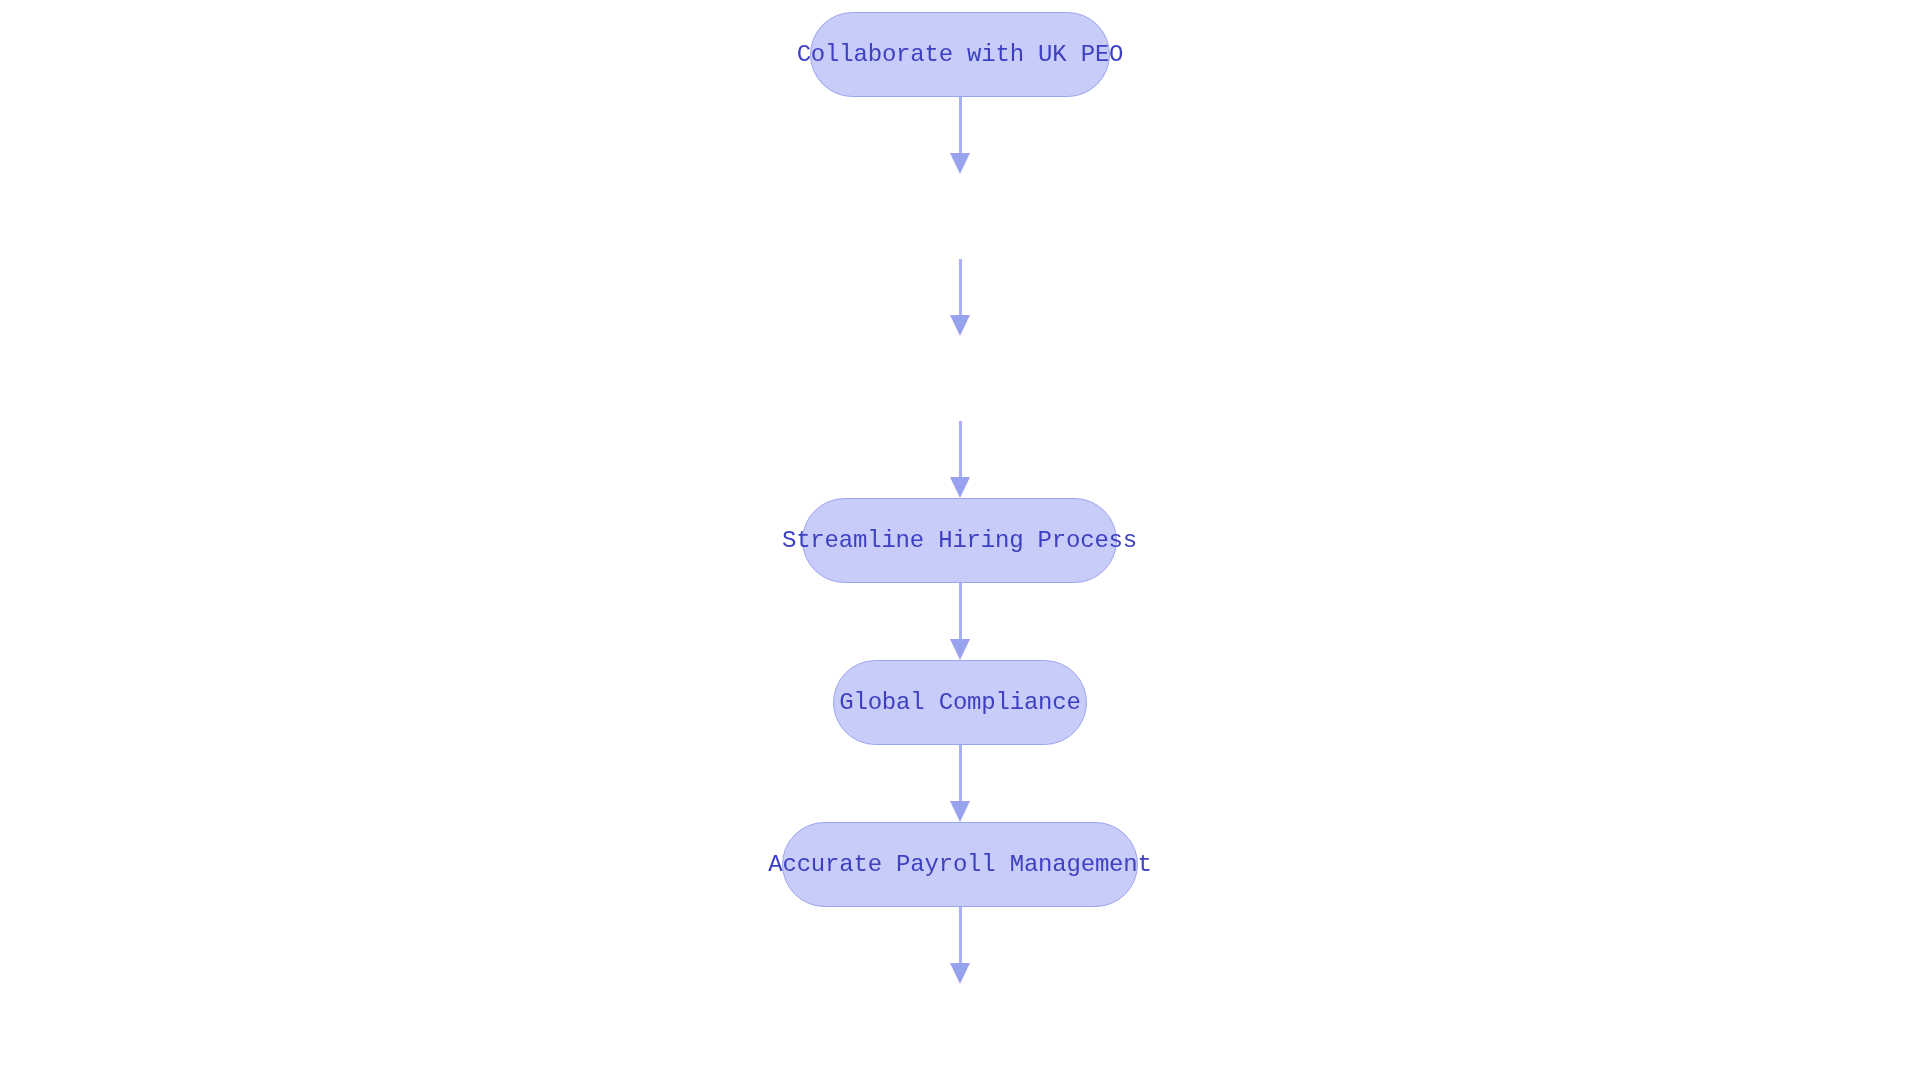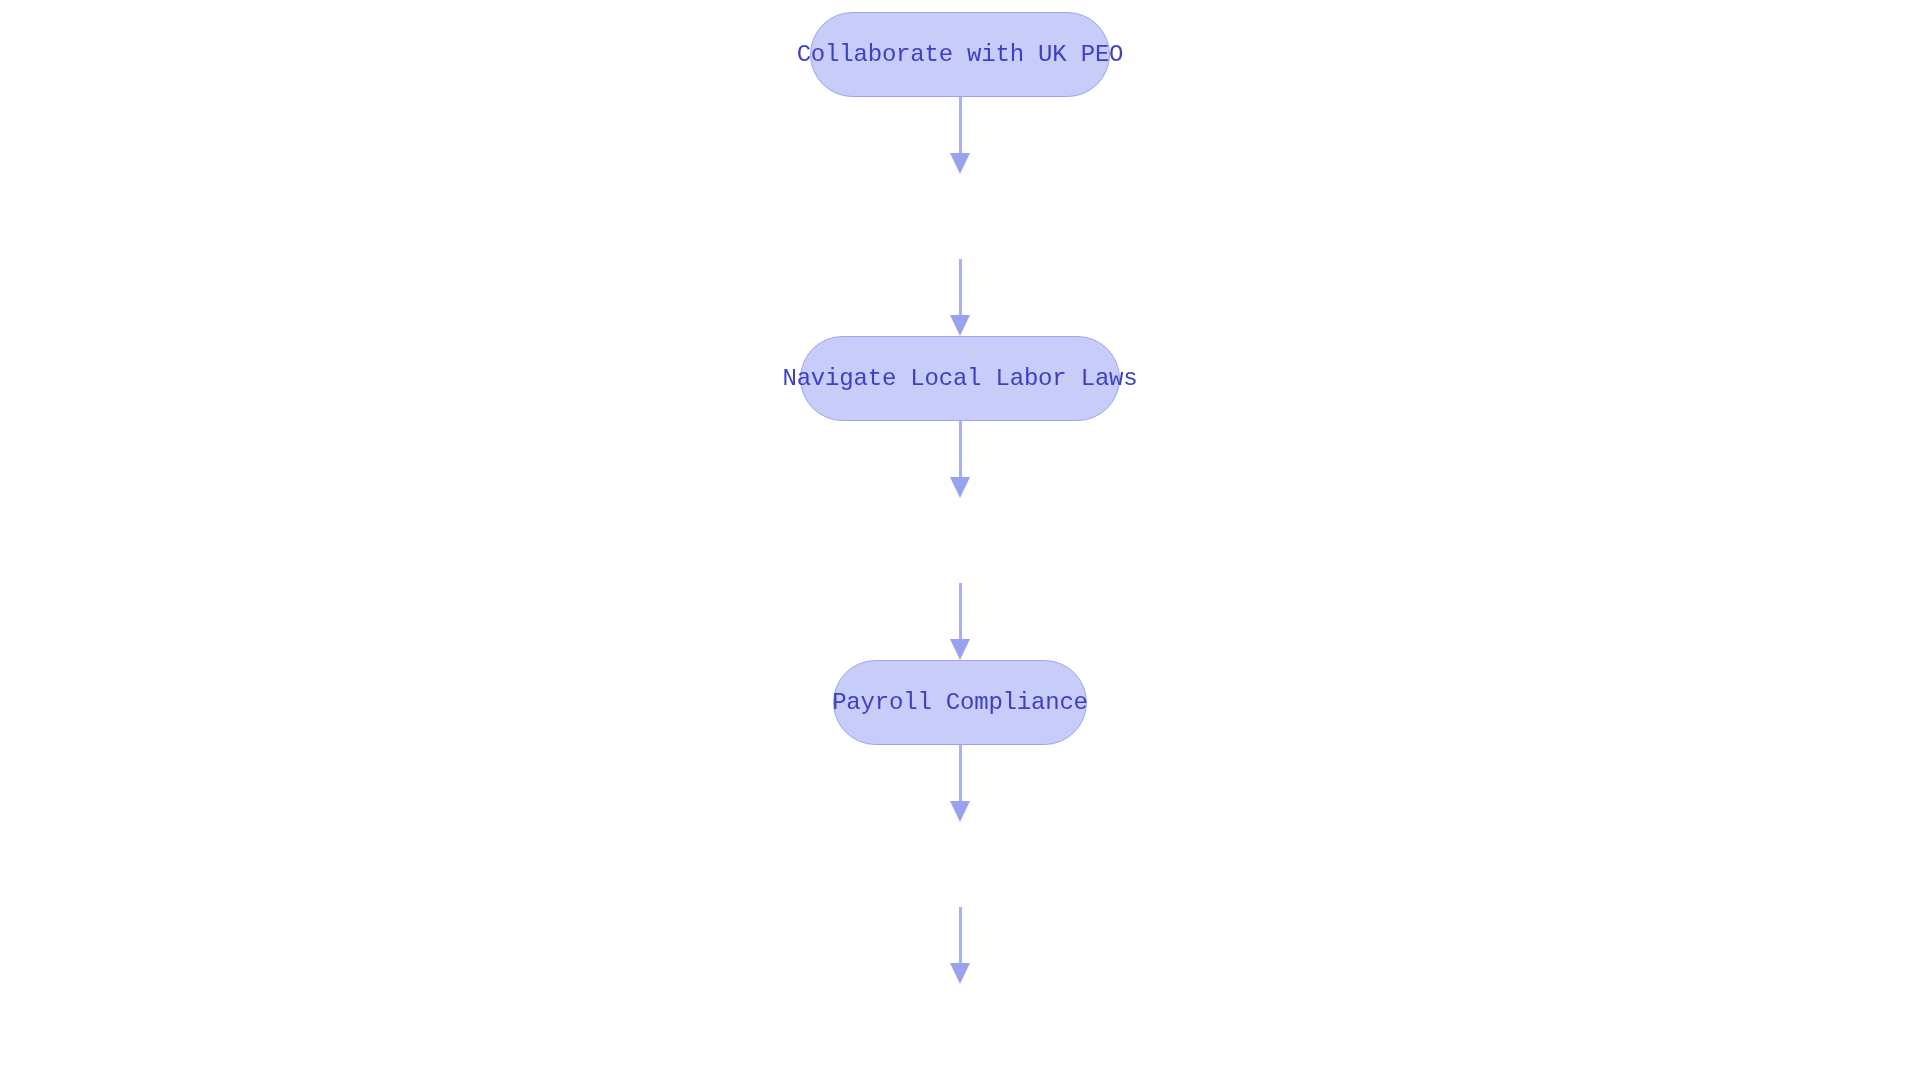--- a/index.html
+++ b/index.html
@@ -86,44 +86,47 @@
     <div class="line"></div>
     <div class="arrowhead"></div>
   </div>
 
 
   <div class="connector c2">
     <div class="line"></div>
     <div class="arrowhead"></div>
   </div>
 
-  <div class="node n3">
-    <span>Navigate Local Labor Laws</span>
-  </div>
 
   <div class="connector c3">
     <div class="line"></div>
     <div class="arrowhead"></div>
   </div>
 
+  <div class="node n4">
+    <span>Streamline Hiring Process</span>
+  </div>
 
   <div class="connector c4">
     <div class="line"></div>
     <div class="arrowhead"></div>
   </div>
 
   <div class="node n5">
-    <span>Payroll Compliance</span>
+    <span>Global Compliance</span>
   </div>
 
   <div class="connector c5">
     <div class="line"></div>
     <div class="arrowhead"></div>
   </div>
 
+  <div class="node n6">
+    <span>Accurate Payroll Management</span>
+  </div>
 
   <div class="connector c6">
     <div class="line"></div>
     <div class="arrowhead"></div>
   </div>
 
 
 </div>
 
 </body></html>

